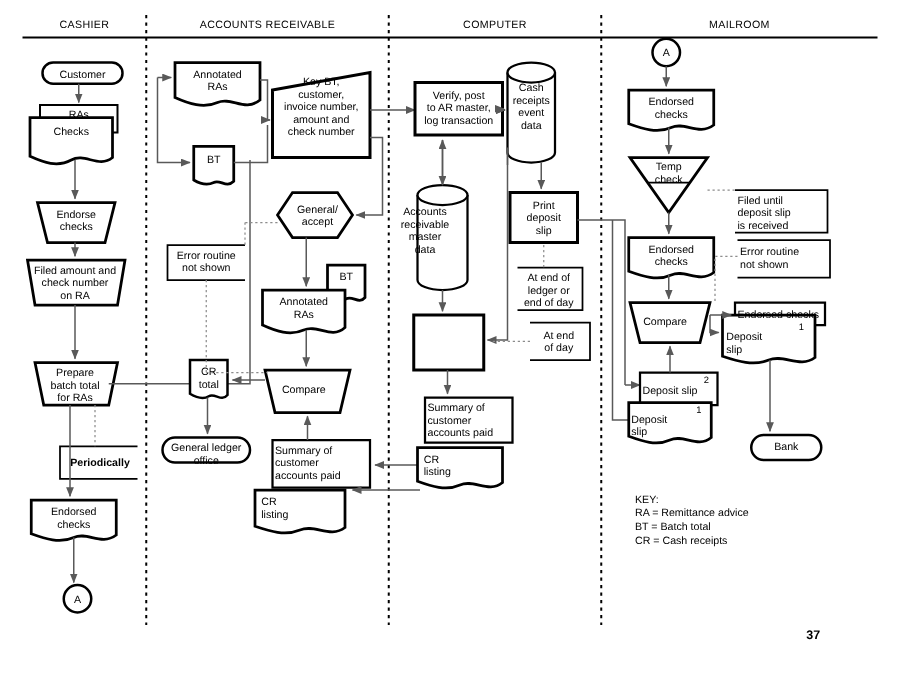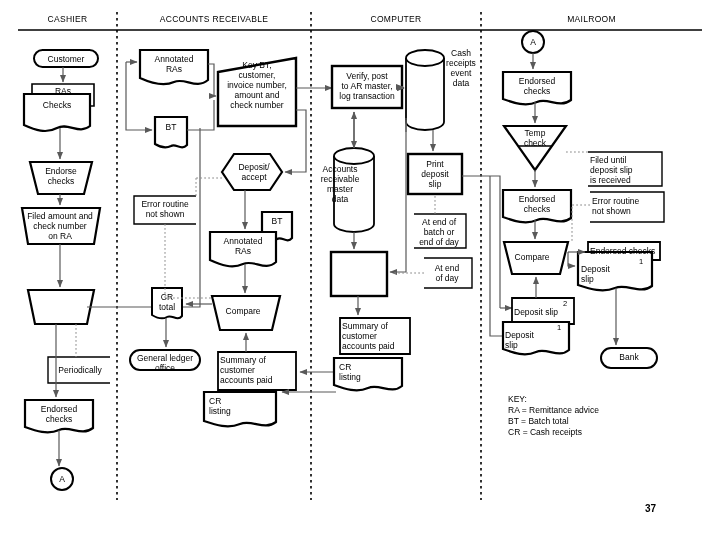--- a/index.html
+++ b/index.html
@@ -236,67 +236,70 @@
 <div class="colhdr" style="left:481px;top:14px;width:221px;">MAILROOM</div>
 
 <div class="lbl" style="left:34px;top:54px;width:64px;">Customer</div>
 <div class="lbl" style="left:34px;top:86px;width:58px;">RAs</div>
 <div class="lbl" style="left:24px;top:100px;width:66px;">Checks</div>
 <div class="lbl" style="left:30px;top:166px;width:62px;">Endorse
 checks</div>
 <div class="lbl" style="left:20px;top:211px;width:80px;">Filed amount and
 check number
 on RA</div>
-<div class="lbl" style="left:50px;top:365px;width:60px;">Periodically</div>
+<div class="lbl" style="left:27px;top:293px;width:66px;">Prepare
+batch total
+for RAs</div>
+<div class="lbl" style="left:50px;top:365px;width:60px;font-weight:bold;">Periodically</div>
 <div class="lbl" style="left:25px;top:404px;width:68px;">Endorsed
 checks</div>
 <div class="lbl" style="left:52px;top:474px;width:20px;">A</div>
 
 <div class="lbl" style="left:140px;top:54px;width:68px;">Annotated
 RAs</div>
 <div class="lbl" style="left:155px;top:122px;width:32px;">BT</div>
 <div class="lbl" style="left:218px;top:60px;width:78px;">Key BT,
 customer,
 invoice number,
 amount and
 check number</div>
-<div class="lbl" style="left:226px;top:162px;width:56px;">Deposit/
+<div class="lbl" style="left:226px;top:162px;width:56px;">General/
 accept</div>
 <div class="lbl" style="left:134px;top:199px;width:62px;">Error routine
 not shown</div>
 <div class="lbl" style="left:262px;top:216px;width:30px;">BT</div>
 <div class="lbl" style="left:210px;top:236px;width:66px;">Annotated
 RAs</div>
 <div class="lbl" style="left:152px;top:292px;width:30px;">CR
 total</div>
 <div class="lbl" style="left:212px;top:306px;width:62px;">Compare</div>
 <div class="lbl" style="left:130px;top:353px;width:70px;">General ledger
 office</div>
 <div class="lbl" style="left:220px;top:355px;width:76px;text-align:left;">Summary of
 customer
 accounts paid</div>
 <div class="lbl" style="left:209px;top:396px;width:40px;text-align:left;">CR
 listing</div>
 
 <div class="lbl" style="left:332px;top:71px;width:70px;">Verify, post
 to AR master,
 log transaction</div>
-<div class="lbl" style="left:404px;top:48px;width:42px;padding-left:36px;">Cash
+<div class="lbl" style="left:404px;top:65px;width:42px;">Cash
 receipts
 event
 data</div>
 <div class="lbl" style="left:316px;top:164px;width:48px;">Accounts
 receivable
 master
 data</div>
 <div class="lbl" style="left:408px;top:159px;width:54px;">Print
 deposit
 slip</div>
 <div class="lbl" style="left:412px;top:217px;width:54px;">At end of
-batch or
+ledger or
 end of day</div>
 <div class="lbl" style="left:422px;top:263px;width:50px;">At end
 of day</div>
 <div class="lbl" style="left:342px;top:321px;width:68px;text-align:left;">Summary of
 customer
 accounts paid</div>
 <div class="lbl" style="left:339px;top:362px;width:40px;text-align:left;">CR
 listing</div>
 
 <div class="lbl" style="left:523px;top:37px;width:20px;">A</div>

